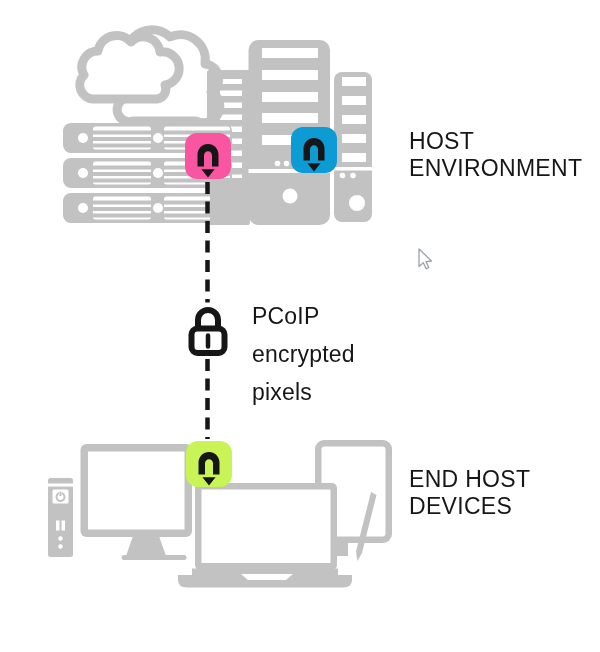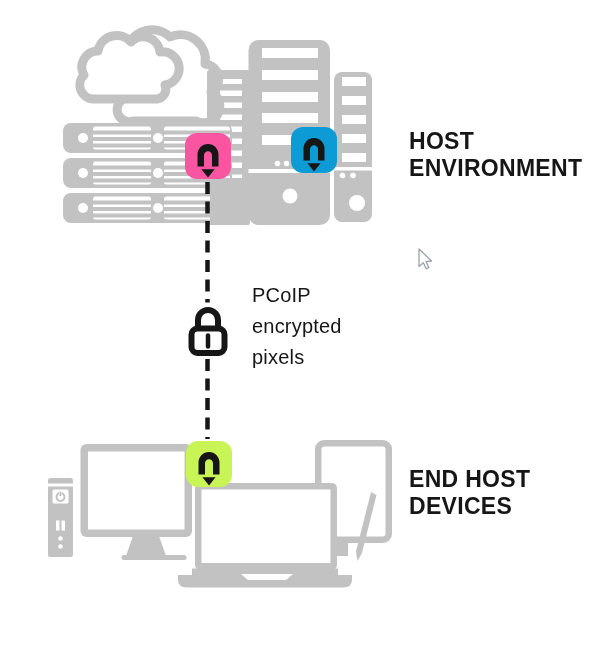--- a/index.html
+++ b/index.html
@@ -9,27 +9,27 @@
   }
   .art{position:absolute;left:0;top:0;}
   .chip{position:absolute;width:46px;height:46px;}
   .chip svg{display:block;width:46px;height:46px;}
   .chip-pink .chip-bg{fill:var(--accent_pink,#fa55a0);}
   .chip-blue .chip-bg{fill:var(--accent_blue,#0d9bd6);}
   .chip-green .chip-bg{fill:var(--accent_green,#c9f455);}
   .chip .logo{fill:var(--ink,#161616);}
   .label{
     position:absolute;color:var(--ink,#161616);
-    font-size:23px;line-height:27px;letter-spacing:0.3px;font-weight:700;
+    font-size:23px;line-height:27px;letter-spacing:0.3px;font-weight:400;
   }
   .label-host{left:409px;top:128px;width:185px;}
   .label-enduser{left:409px;top:466px;width:150px;}
   .conn-label{
-    position:absolute;left:252px;top:280px;width:135px;
-    color:var(--ink,#161616);font-size:20px;line-height:31px;letter-spacing:0.2px;
+    position:absolute;left:252px;top:297px;width:135px;
+    color:var(--ink,#161616);font-size:23px;line-height:38px;letter-spacing:0.2px;
   }
 </style>
 </head>
 <body>
 
 <div class="canvas">
 
   <svg class="art" width="600" height="652" viewBox="0 0 600 652">
 
     <g fill="#ffffff" stroke="#c2c2c2" stroke-width="9" stroke-linejoin="round" stroke-linecap="round">

